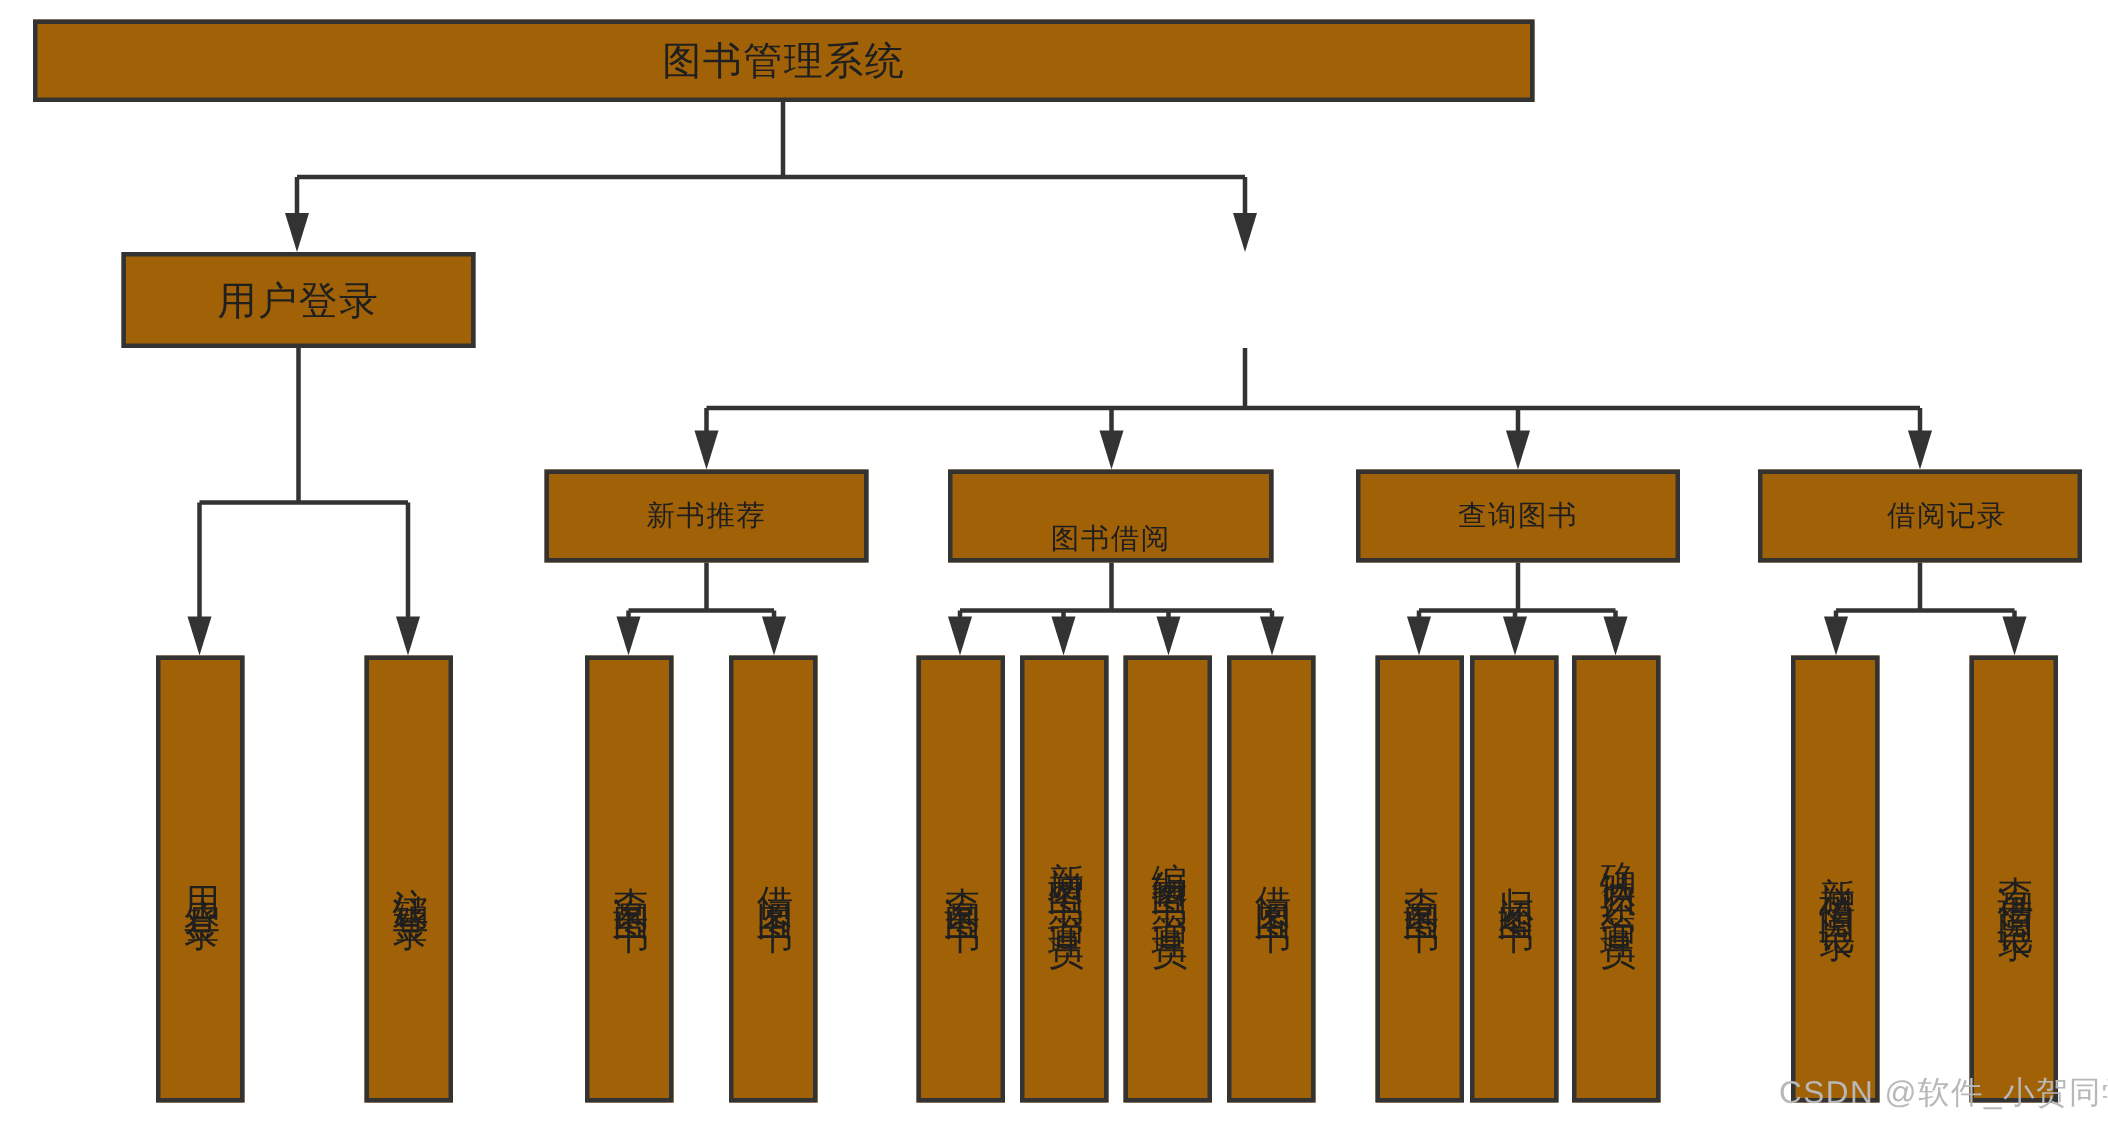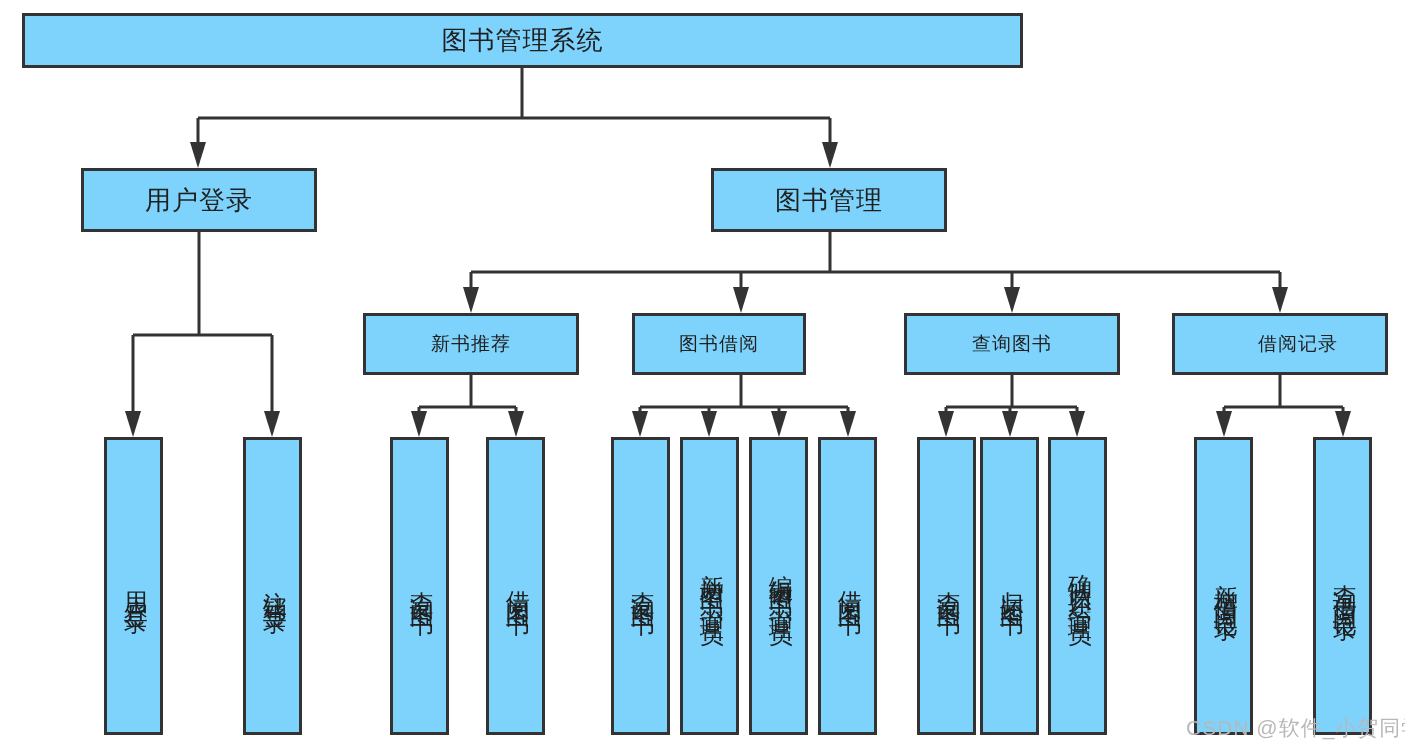--- a/index.html
+++ b/index.html
@@ -7,26 +7,25 @@
     position:relative;
     width:1405px;height:747px;
     background:#ffffff;
     font-family:"Liberation Sans","DejaVu Sans",sans-serif;
     overflow:hidden;
   }
   .box{
     position:absolute;
     box-sizing:border-box;
     border:3px solid #333333;
-    background:#7dd3fc;
+    background:#a16207;
     display:flex;
     align-items:center;
     justify-content:center;
     color:#1f1f1f;
-    font-family:Liberation Mono, monospace;
   }
   .h-box{ font-size:26px; letter-spacing:1px; }
   .lvl3 { font-size:19px; }
   .leaf{
     width:59px;
     top:437px;
     height:298px;
     font-size:24px;
   }
   .leaf .v-text{
@@ -89,28 +88,25 @@
       </g>
   </svg>
 
   <div class="box h-box" style="left:22px;top:13px;width:1001px;height:55px;">
     <span>图书管理系统</span>
   </div>
 
   <div class="box h-box" style="left:81px;top:168px;width:236px;height:64px;">
     <span>用户登录</span>
   </div>
-  <div class="box h-box" style="left:711px;top:168px;width:236px;height:64px;">
-    <span>图书管理</span>
-  </div>
 
   <div class="box h-box lvl3" style="left:363px;top:313px;width:216px;height:62px;">
     <span>新书推荐</span>
   </div>
-  <div class="box h-box lvl3" style="left:632px;top:313px;width:174px;height:62px;">
+  <div class="box h-box lvl3" style="left:632px;top:313px;width:217px;height:62px;align-items:flex-end;">
     <span>图书借阅</span>
   </div>
   <div class="box h-box lvl3" style="left:904px;top:313px;width:216px;height:62px;">
     <span>查询图书</span>
   </div>
   <div class="box h-box lvl3" style="left:1172px;top:313px;width:216px;height:62px;padding-left:36px;">
     <span>借阅记录</span>
   </div>
 
   <div class="box leaf" style="left:104px;">

